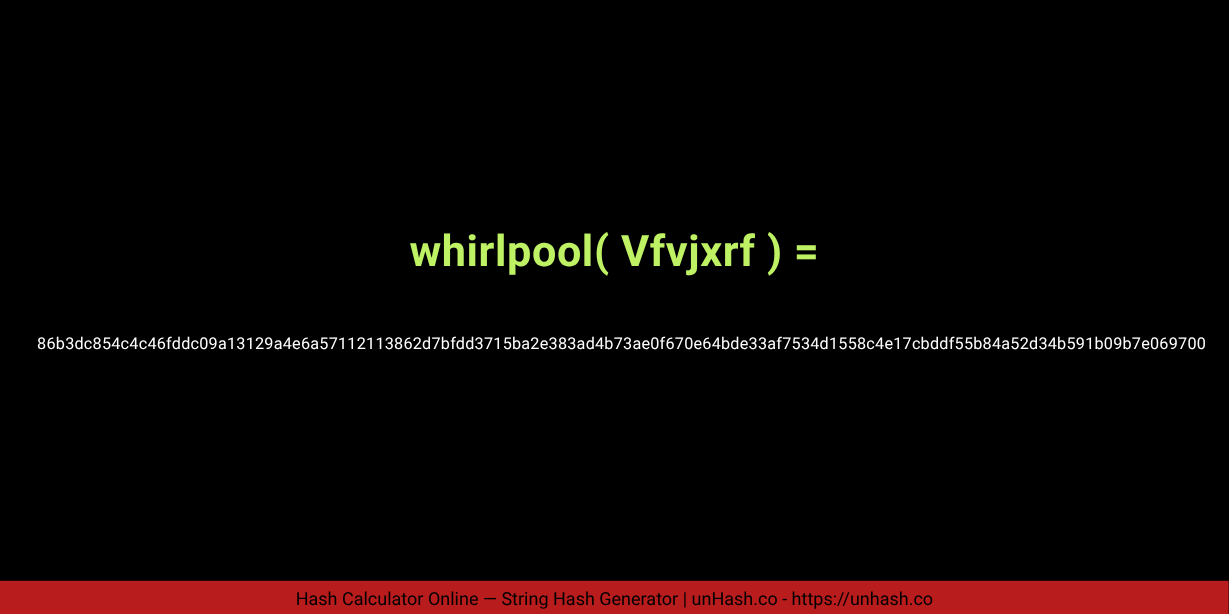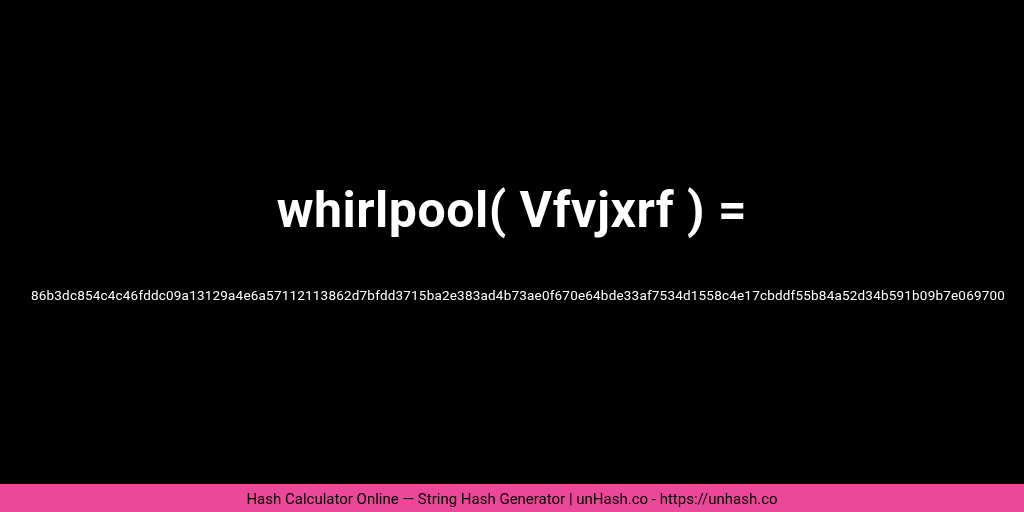--- a/index.html
+++ b/index.html
@@ -21,39 +21,39 @@
     .main-content {
       flex: 1;
       display: flex;
       flex-direction: column;
       justify-content: center;
       align-items: center;
       width: 100%;
       gap: 48px;
     }
     .heading {
-      color: #ffffff;
-      font-size: 50px;
+      color: #bef264;
+      font-size: 36px;
       font-weight: 700;
       text-align: center;
       letter-spacing: 0.5px;
     }
     .hash-output {
       color: #ffffff;
       font-size: 13.5px;
       font-weight: 400;
       text-align: center;
       font-family: -apple-system, BlinkMacSystemFont, "Segoe UI", Roboto, Helvetica, Arial, sans-serif;
       letter-spacing: 0.2px;
       white-space: nowrap;
       margin-left: 12px;
     }
     .footer {
       width: 100%;
-      background: #ec4899;
+      background: #b91c1c;
       color: #000000;
       text-align: center;
       font-size: 15px;
       padding: 6px 0 4px 0;
       font-weight: 400;
     }
     .footer a {
       color: #000000;
       text-decoration: none;
     }

